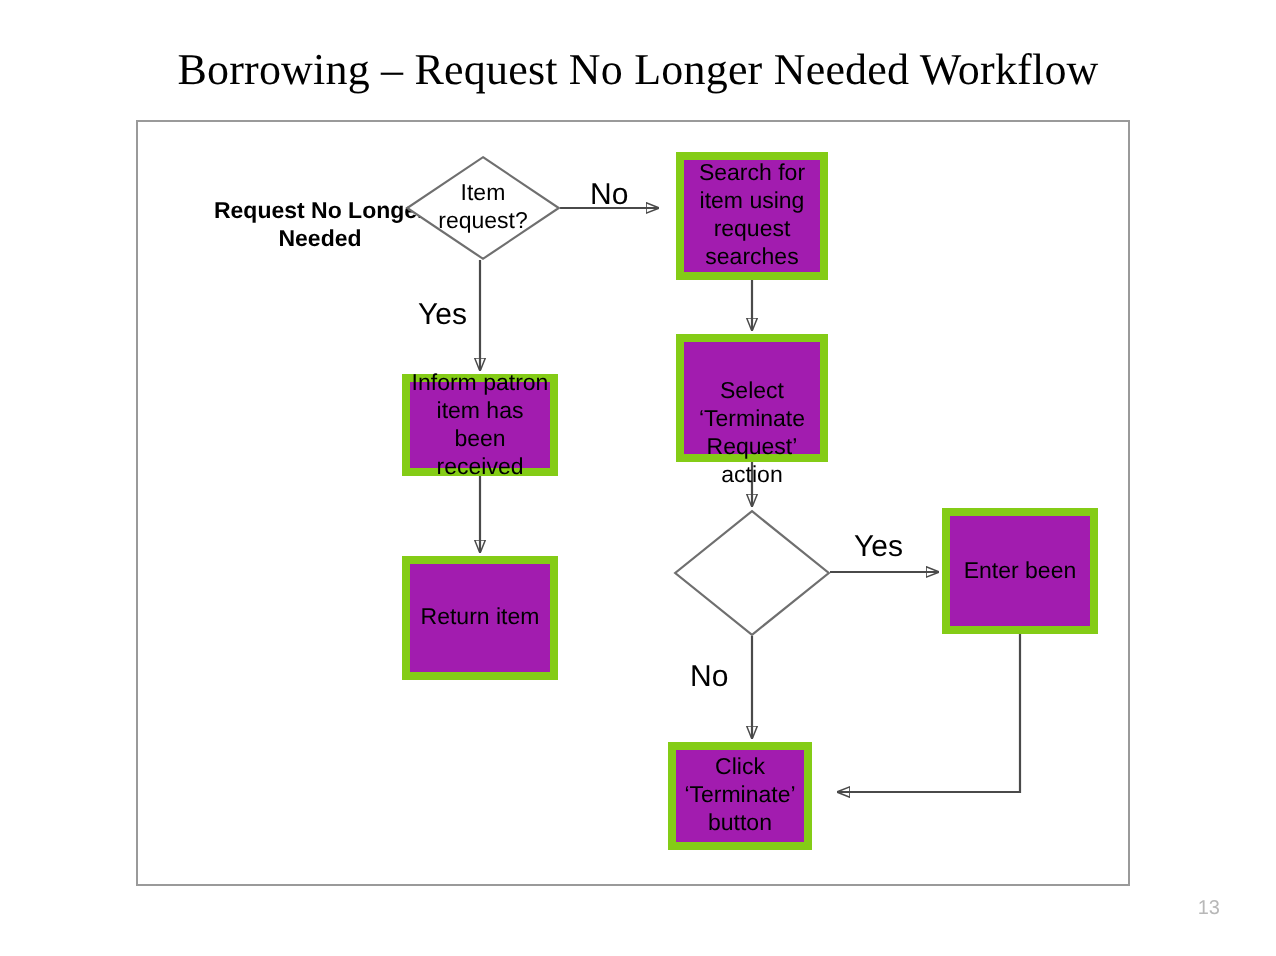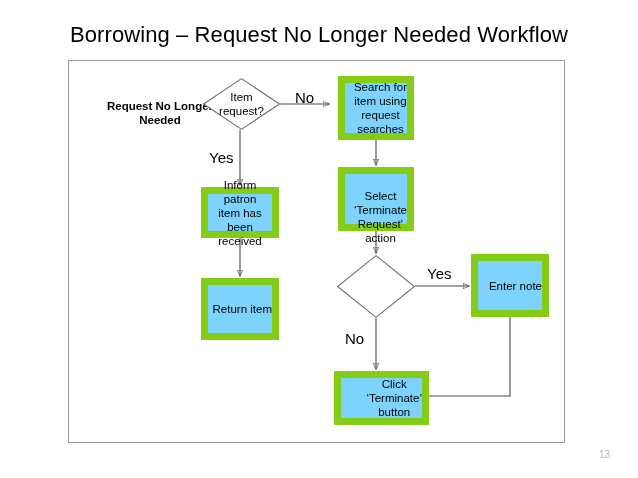--- a/index.html
+++ b/index.html
@@ -21,20 +21,21 @@
     position: absolute;
     left: 0;
     top: 22px;
     width: 638px;
     text-align: center;
     font-size: 22px;
     font-weight: 400;
     letter-spacing: 0.1px;
     color: #000000;
     white-space: nowrap;
+    font-family: Liberation Serif, serif;
   }
 
   
   #diagram-frame {
     position: absolute;
     left: 68px;
     top: 60px;
     width: 497px;
     height: 383px;
     border: 1px solid #9a9a9a;
@@ -48,23 +49,22 @@
     box-sizing: border-box;
     display: flex;
     align-items: center;
     justify-content: center;
     text-align: center;
     font-size: 11.5px;
     line-height: 14px;
     color: #000000;
   }
   .box {
-    border: 7px solid #84cc16;
-    background: #7dd3fc;
-    justify-content: flex-end;
+    border: 4px solid #84cc16;
+    background: #a21caf;
   }
 
   
   .diamond {
     background: transparent;
   }
   .diamond .dia-shape {
     position: absolute;
     left: 0;
     top: 0;
@@ -189,24 +189,24 @@
   <span style="white-space:pre-line;">Return item</span>
 </div>
 
 <div class="node diamond" style="left:337px; top:255px; width:78px; height:63px;">
   <svg class="dia-shape" viewBox="0 0 78 63" preserveAspectRatio="none">
     <polygon points="39,0.6 77.4,31.5 39,62.4 0.6,31.5" fill="#ffffff" stroke="#6f6f6f" stroke-width="1.1"></polygon>
   </svg>
 </div>
 
 <div class="node box" style="left:471px; top:254px; width:78px; height:63px;">
-  <span style="white-space:pre-line;">Enter note</span>
-</div>
-
-<div class="node box" style="left:334px; top:371px; width:95px; height:54px;">
+  <span style="white-space:pre-line;">Enter been</span>
+</div>
+
+<div class="node box" style="left:334px; top:371px; width:72px; height:54px;">
   <span style="white-space:pre-line;">Click
 ‘Terminate’
 button</span>
 </div>
 
 <div class="label-text" style="left:295px; top:91px;">No</div>
 
 <div class="label-text" style="left:209px; top:151px;">Yes</div>
 
 <div class="label-text" style="left:427px; top:267px;">Yes</div>

